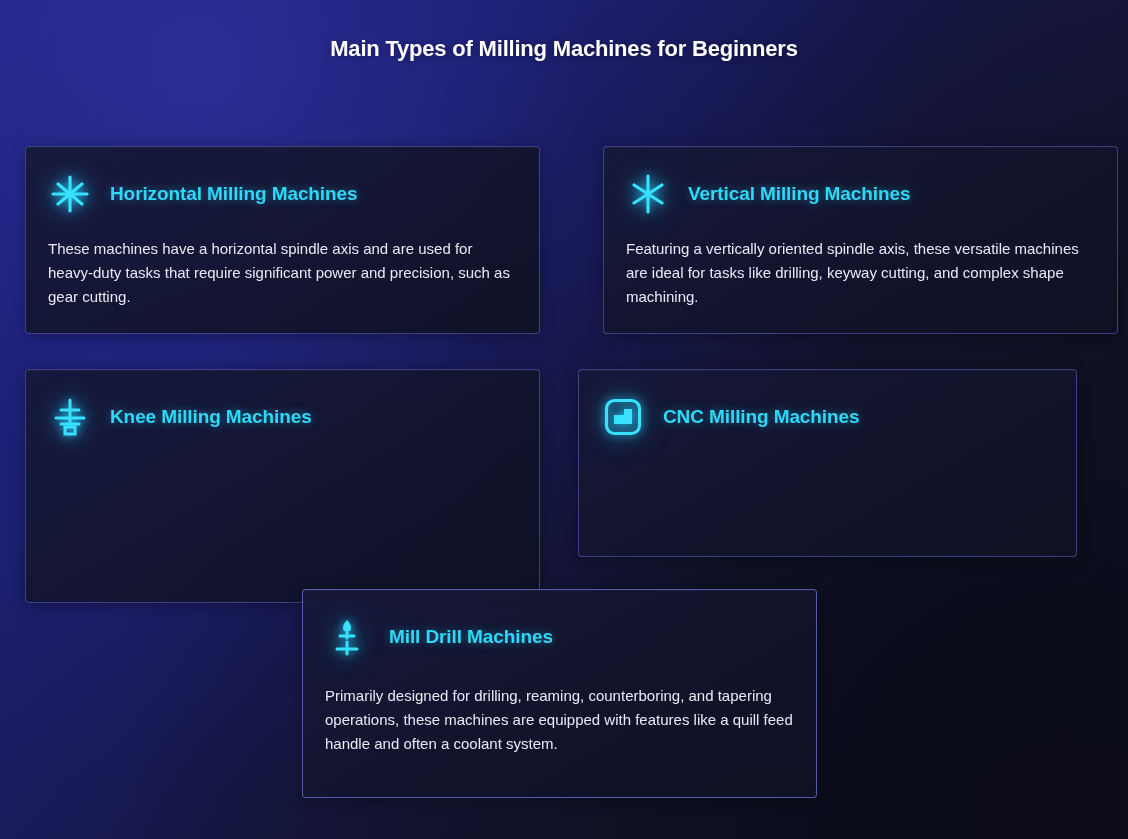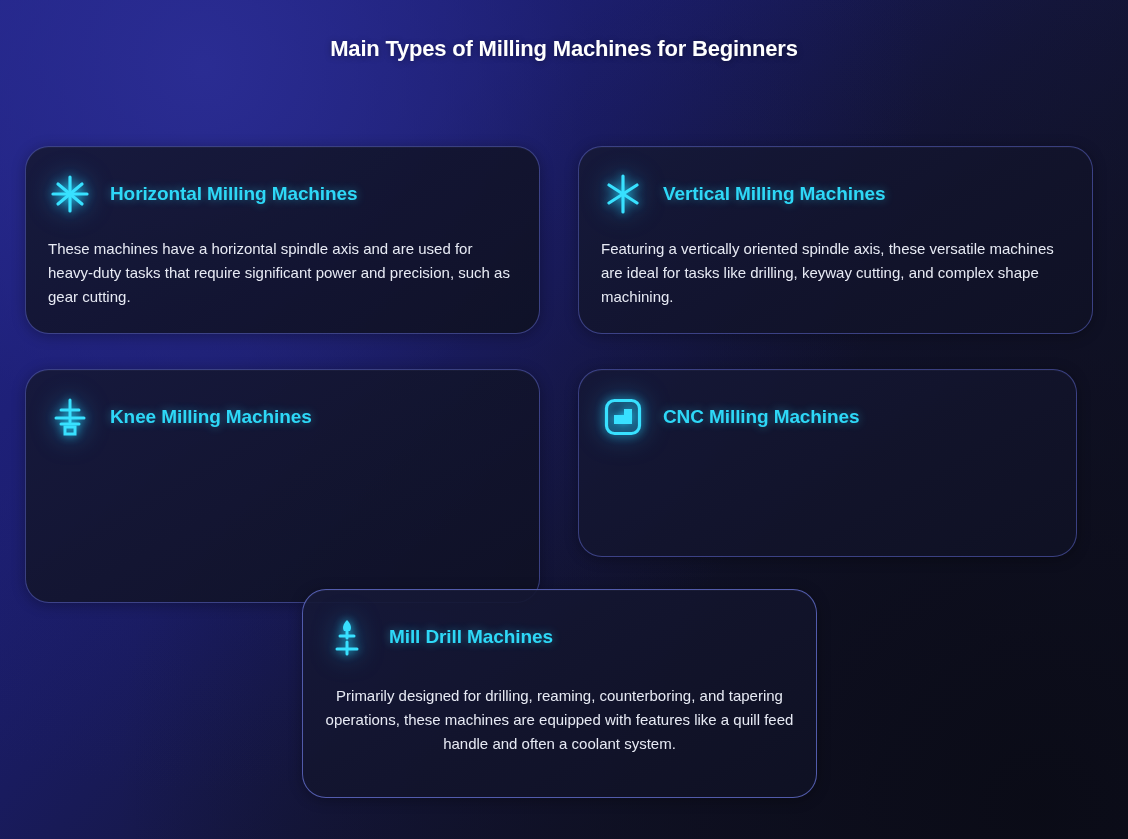--- a/index.html
+++ b/index.html
@@ -23,29 +23,29 @@
     font-weight:bold;
     color:#ffffff;
     letter-spacing:-0.2px;
     text-shadow:0 1px 6px rgba(0,0,0,0.35);
   }
 
   .card {
     position:absolute;
     background:linear-gradient(150deg, rgba(22,25,56,0.92) 0%, rgba(18,20,44,0.92) 55%, rgba(15,17,36,0.92) 100%);
     border:1px solid rgba(92,102,200,0.55);
-    border-radius:24px;
+    border-radius:4px;
     box-shadow:0 2px 14px rgba(0,0,0,0.30), inset 0 1px 0 rgba(255,255,255,0.03);
     padding:20px 22px 22px 22px;
   }
   .card.c1 { left:25px;  top:146px; width:515px; height:188px; }
-  .card.c2 { left:578px; top:146px; width:515px; height:188px; }
+  .card.c2 { left:603px; top:146px; width:515px; height:188px; }
   .card.c3 { left:25px;  top:369px; width:515px; height:234px; }
   .card.c4 { left:578px; top:369px; width:499px; height:188px; }
-  .card.c5 { left:302px; top:589px; width:515px; height:209px; border-color:rgba(110,122,225,0.70);text-align:center; }
+  .card.c5 { left:302px; top:589px; width:515px; height:209px; border-color:rgba(110,122,225,0.70); }
 
   .card-head {
     display:flex;
     align-items:center;
     gap:18px;
     height:54px;
   }
   .icon-wrap {
     width:44px; height:44px;
     display:flex; align-items:center; justify-content:center;

